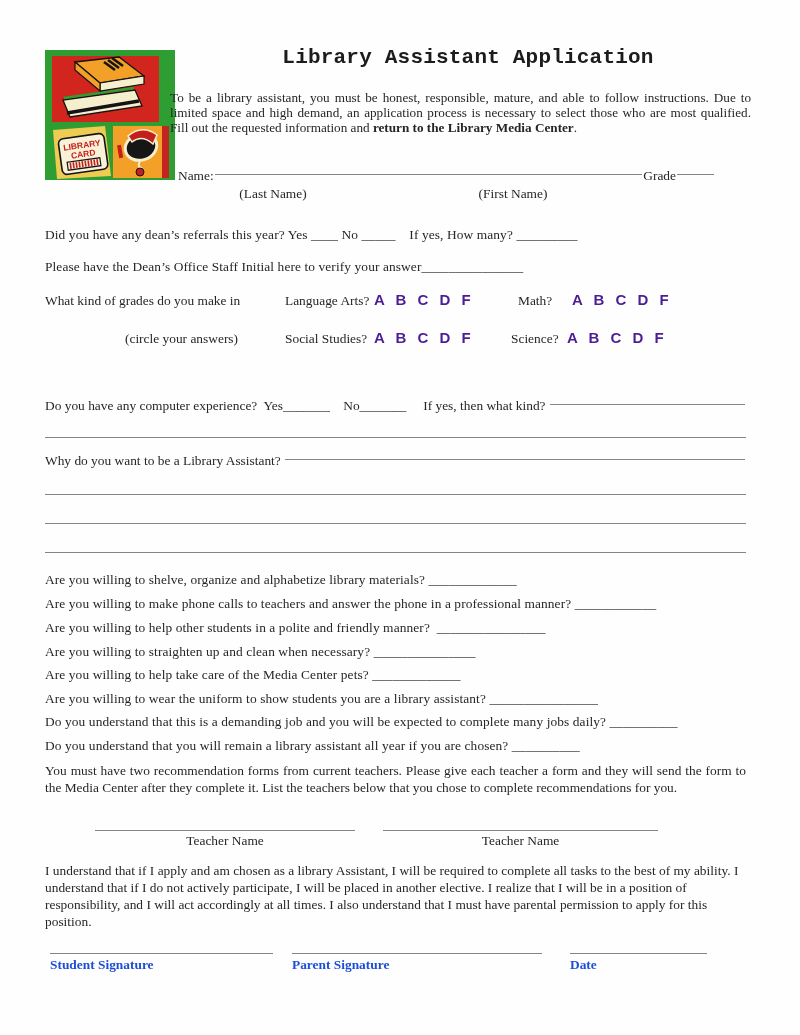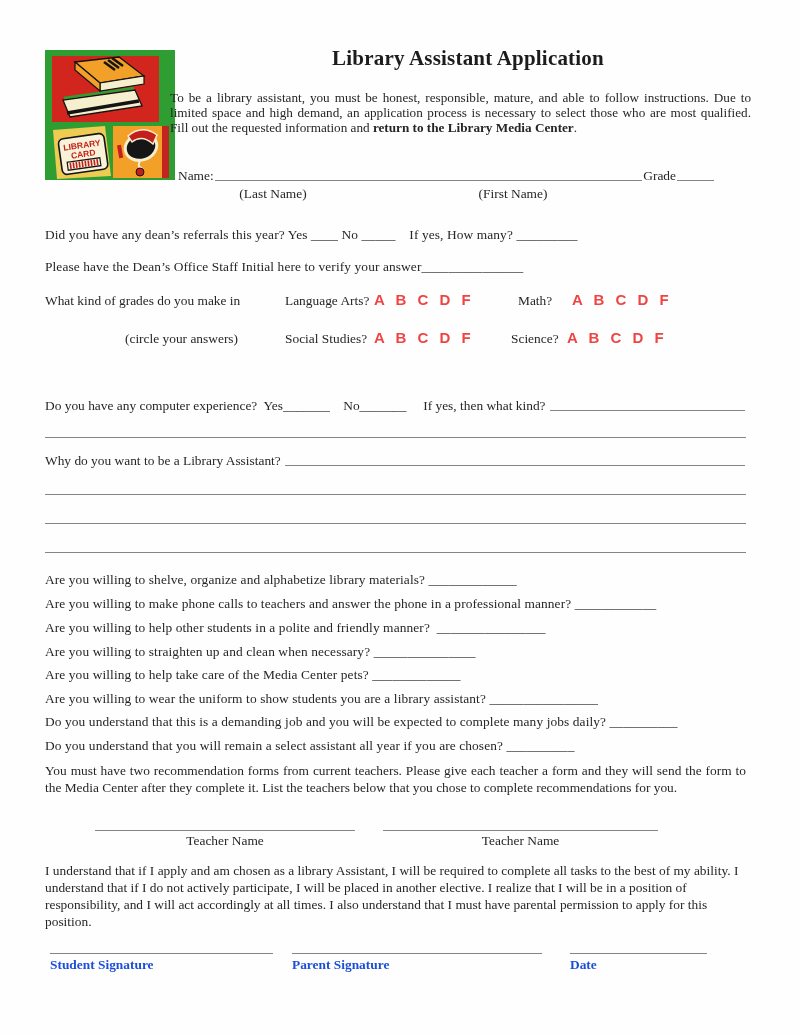--- a/index.html
+++ b/index.html
@@ -7,29 +7,29 @@
     position:relative; width:800px; height:1035px; background:#fefefe;
     font-family:"Liberation Serif","DejaVu Serif",serif;
     color:#262626; overflow:hidden;
   }
   .abs { position:absolute; }
   .q { font-size:13.4px; white-space:pre; letter-spacing:0.1px; }
   .para { font-size:13.4px; }
   .rule { border-bottom:1px solid #858585; height:0; }
   .fill { flex:1 1 auto; border-bottom:1px solid #858585; height:0; margin:0 1px 3px 1px; }
   .fill.fixed { flex:0 0 auto; }
-  .flexline { display:flex; align-items:flex-end; }
+  .flexline { display:flex; align-items:center; }
   .flexline > span { white-space:pre; }
   .title { font-size:21px; font-weight:bold; text-align:center; letter-spacing:0.2px; color:#1c1c1c; }
   .intro { font-size:13.2px; line-height:14.9px; text-align:justify; }
   .caption { font-size:13.4px; text-align:center; }
   .grades { font-size:13.4px; white-space:pre; }
   .letters {
     font-family:"Liberation Sans","DejaVu Sans",sans-serif;
-    font-weight:700; font-size:15px; color:#ef4444; word-spacing:7px; white-space:pre;
+    font-weight:700; font-size:15px; color:#4c1d95; word-spacing:7px; white-space:pre;
   }
   .sig-label { font-size:13.4px; font-weight:bold; text-align:left; color:#1d4ed8; }
   .rec { line-height:17px; text-align:justify; }
   .agree { line-height:17px; }
 </style>
 </head>
 <body>
 
 <div class="page">
 
@@ -81,21 +81,21 @@
         <rect x="117" y="76" width="7" height="52" fill="#c42420"></rect>
         <ellipse cx="96" cy="97" rx="16" ry="13" transform="rotate(-18 96 97)" fill="#161616" stroke="#f6efce" stroke-width="3"></ellipse>
         <path d="M 83,86 Q 97,74 112,85 L 108,94 Q 97,84 87,92 Z" fill="#c41f1c" stroke="#f6efce" stroke-width="1.5"></path>
         <rect x="73" y="95" width="4" height="13" fill="#c41f1c" transform="rotate(-10 75 101)"></rect>
         <path d="M 95,111 q -3,5 1,7 q 4,2 0,6" stroke="#f6efce" stroke-width="2" fill="none"></path>
         <circle cx="95" cy="122" r="4" fill="#c41f1c" stroke="#161616" stroke-width="1"></circle>
       </g>
     </svg>
   </div>
 
-  <div class="abs title" style="left:178px; top:46px; width:580px;">Library Assistant Application</div>
+  <div class="abs title" style="left:178px; top:46px; width:580px;font-family:Liberation Mono, monospace;">Library Assistant Application</div>
 
   <div class="abs intro" style="left:170px; top:91px; width:581px;"><span>To be a library assistant, you must be honest, responsible, mature, and able to follow instructions.  Due to limited space and high demand, an application process is necessary to select those who are most qualified.  Fill out the requested information and </span><b>return to the Library Media Center</b><span>.</span></div>
 
   <div class="abs flexline" style="left:178px; top:168px; width:537px; font-size:13.4px;">
     <span>Name:</span>
     <span class="fill"></span>
     <span>Grade</span>
     <span class="fill fixed" style="width:37px;"></span>
   </div>
   <div class="abs caption" style="left:213px; top:186px; width:120px;">(Last Name)</div>
@@ -134,21 +134,21 @@
   <div class="abs rule" style="left:45px; top:523px; width:701px;"></div>
   <div class="abs rule" style="left:45px; top:552px; width:701px;"></div>
 
   <div class="abs q" style="left:45px; top:572px;">Are you willing to shelve, organize and alphabetize library materials? _____________</div>
   <div class="abs q" style="left:45px; top:596px;">Are you willing to make phone calls to teachers and answer the phone in a professional manner? ____________</div>
   <div class="abs q" style="left:45px; top:620px;">Are you willing to help other students in a polite and friendly manner?  ________________</div>
   <div class="abs q" style="left:45px; top:644px;">Are you willing to straighten up and clean when necessary? _______________</div>
   <div class="abs q" style="left:45px; top:667px;">Are you willing to help take care of the Media Center pets? _____________</div>
   <div class="abs q" style="left:45px; top:691px;">Are you willing to wear the uniform to show students you are a library assistant? ________________</div>
   <div class="abs q" style="left:45px; top:714px;">Do you understand that this is a demanding job and you will be expected to complete many jobs daily? __________</div>
-  <div class="abs q" style="left:45px; top:738px;">Do you understand that you will remain a select assistant all year if you are chosen? __________</div>
+  <div class="abs q" style="left:45px; top:738px;">Do you understand that you will remain a library assistant all year if you are chosen? __________</div>
 
   <div class="abs para rec" style="left:45px; top:762px; width:701px;">You must have two recommendation forms from current teachers.  Please give each teacher a form and they will send the form to the Media Center after they complete it.  List the teachers below that you chose to complete recommendations for you.</div>
 
   <div class="abs rule" style="left:95px; top:830px; width:260px;"></div>
   <div class="abs rule" style="left:383px; top:830px; width:275px;"></div>
   <div class="abs caption" style="left:95px; top:833px; width:260px;">Teacher Name</div>
   <div class="abs caption" style="left:383px; top:833px; width:275px;">Teacher Name</div>
 
   <div class="abs para agree" style="left:45px; top:862px; width:712px;">I understand that if I apply and am chosen as a library Assistant, I will be required to complete all tasks to the best of my ability.  I understand that if I do not actively participate, I will be placed in another elective.  I realize that I will be in a position of responsibility, and I will act accordingly at all times.  I also understand that I must have parental permission to apply for this position.</div>
 

